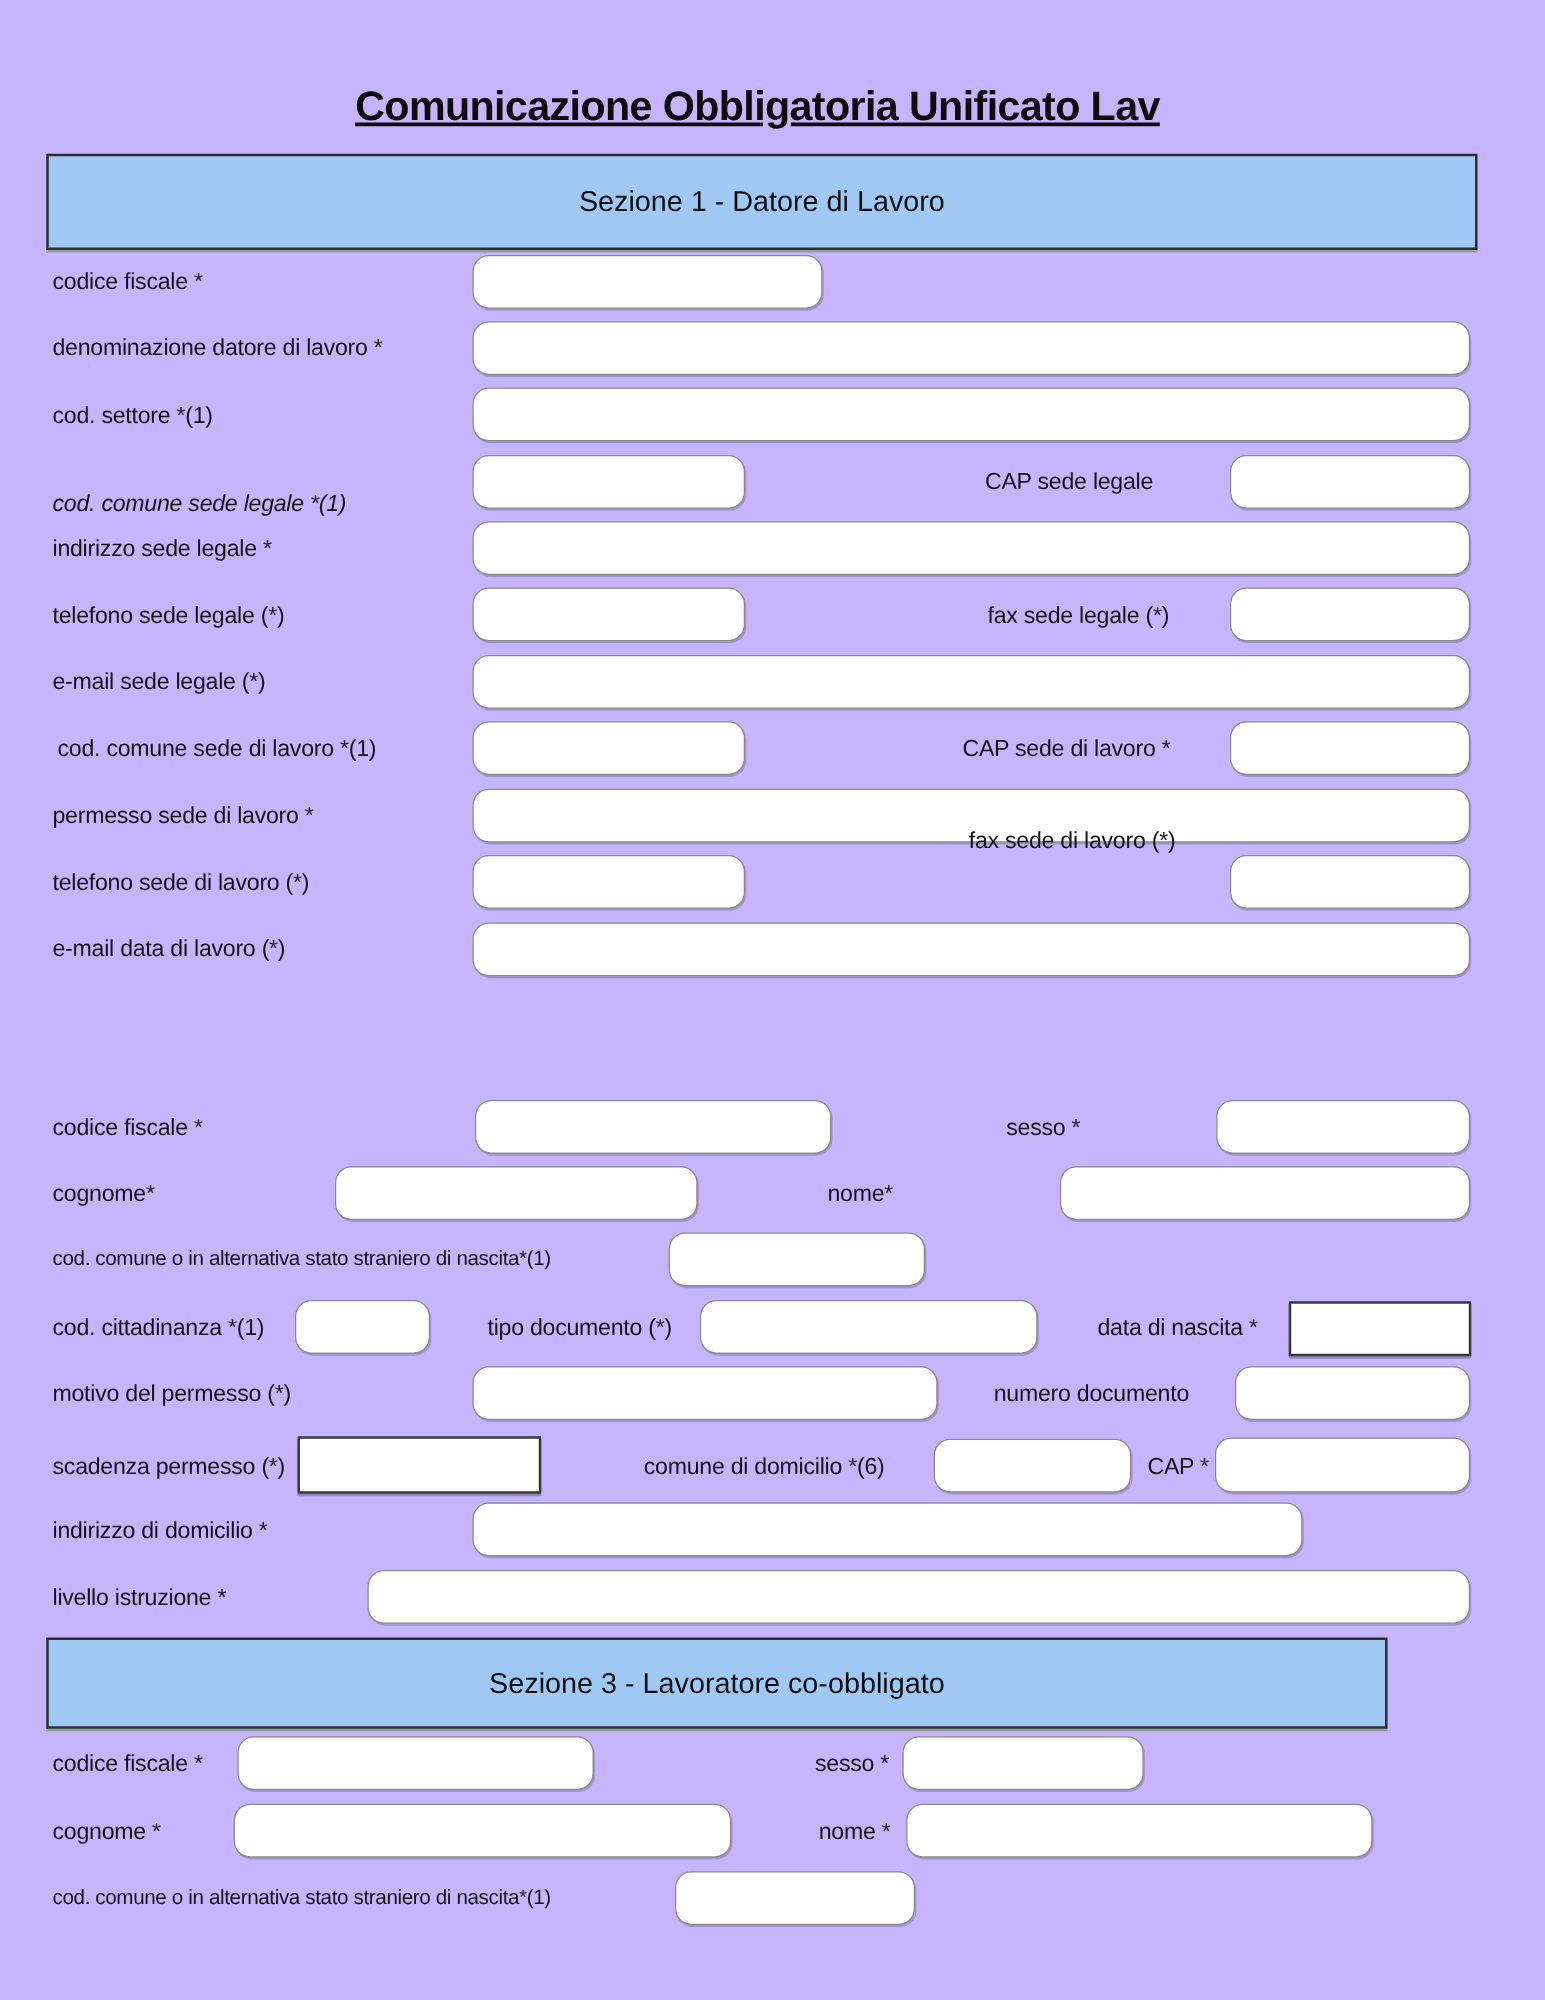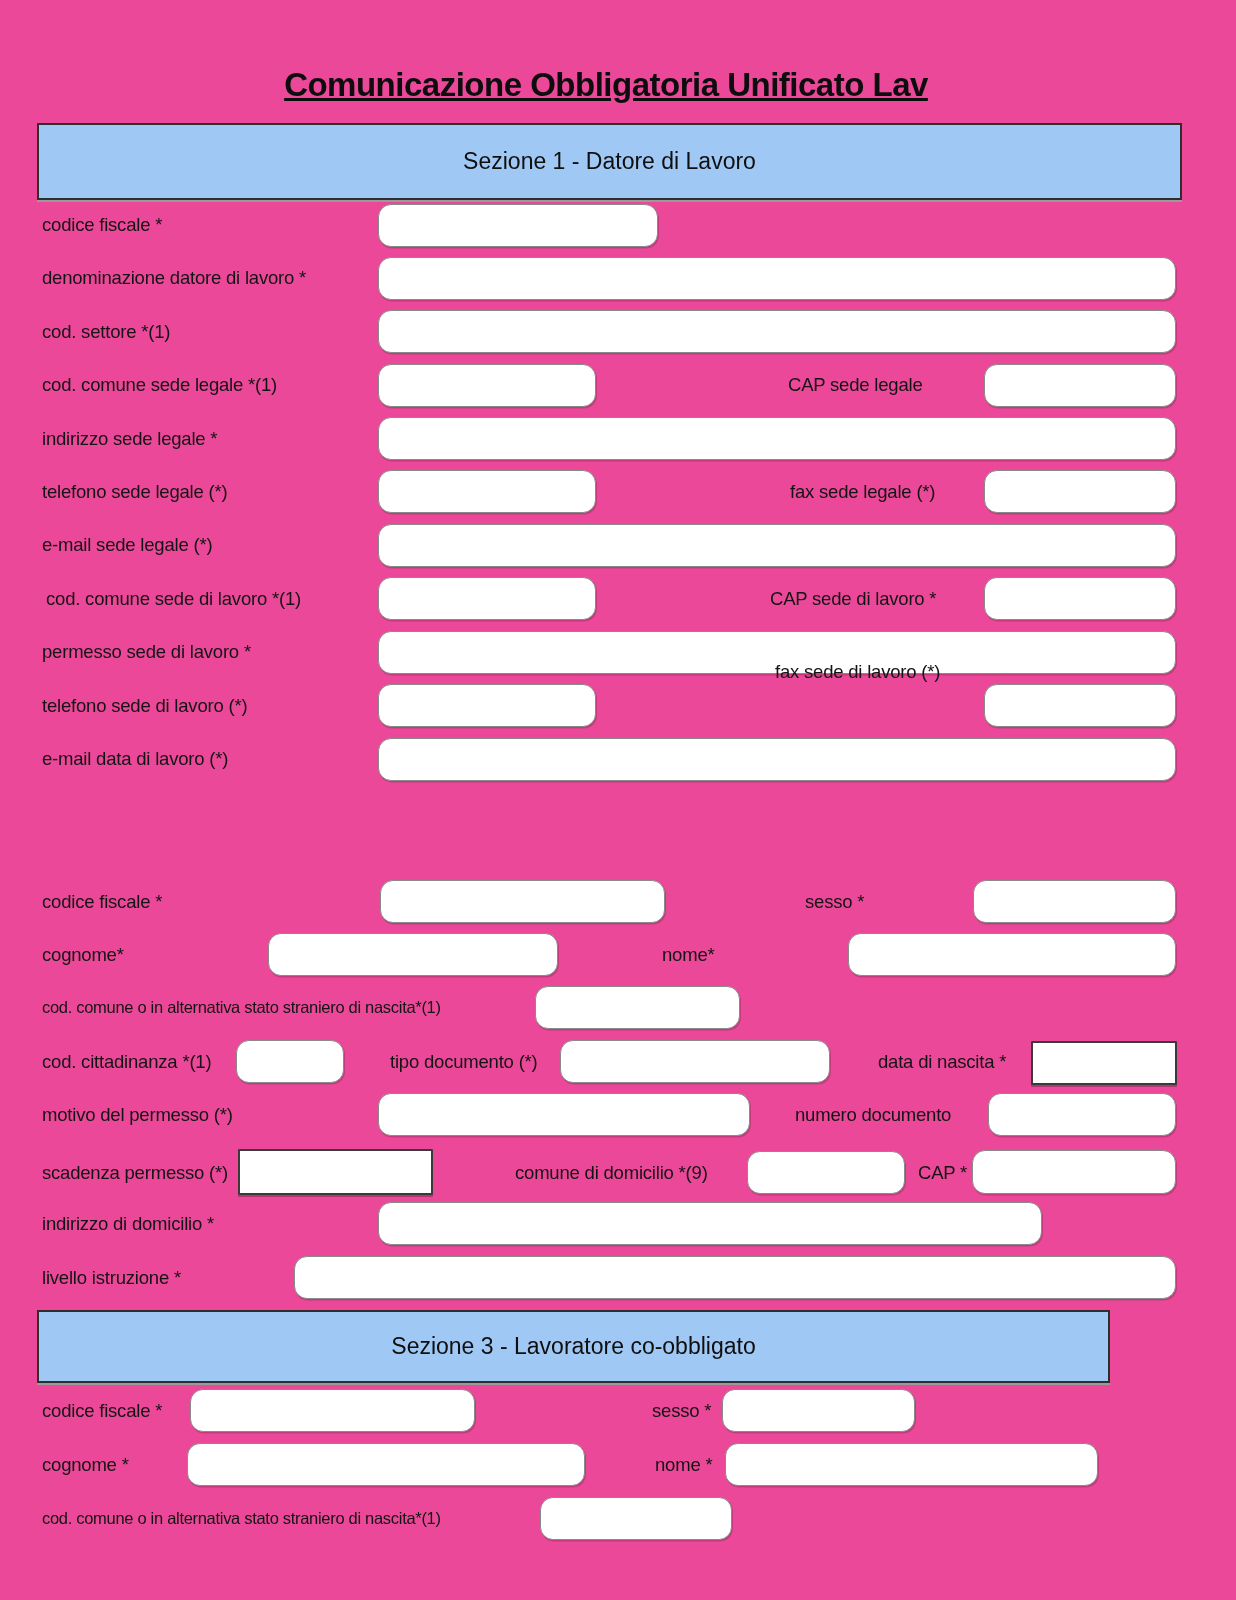--- a/index.html
+++ b/index.html
@@ -1,20 +1,20 @@
 <!DOCTYPE html>
 <html style="--hdr: #a0c8f5;"><head>
 <meta charset="utf-8">
 <style>
   html,body{margin:0;padding:0;background:#ffffff;}
   #page{
     position:relative;
     width:1236px;
     height:1600px;
-    background:#ec4899;
+    background:#c4b5fd;
     font-family:"Liberation Sans", sans-serif;
     overflow:hidden;
   }
   .page-title{
     position:absolute;
     left:0; top:66px; width:1212px;
     text-align:center;
     font-size:33px;
     font-weight:bold;
     color:#0d0d0d;
@@ -70,21 +70,21 @@
 
   <div class="lbl" style="left:42px; top:213px;">codice fiscale *</div>
   <input class="inp" type="text" style="left: 378px; top: 204px; width: 280px; height: 43px;" value="">
 
   <div class="lbl" style="left:42px; top:266px;">denominazione datore di lavoro *</div>
   <input class="inp" type="text" style="left: 378px; top: 257px; width: 798px; height: 43px;" value="">
 
   <div class="lbl" style="left:42px; top:320px;">cod. settore *(1)</div>
   <input class="inp" type="text" style="left: 378px; top: 310px; width: 798px; height: 43px;" value="">
 
-  <div class="lbl" style="left:42px; top:373px;">cod. comune sede legale *(1)</div>
+  <div class="lbl" style="left:42px; top:391px;font-style:italic;">cod. comune sede legale *(1)</div>
   <input class="inp" type="text" style="left: 378px; top: 364px; width: 218px; height: 43px;" value="">
   <div class="lbl" style="left:788px; top:373px;">CAP sede legale</div>
   <input class="inp" type="text" style="left: 984px; top: 364px; width: 192px; height: 43px;" value="">
 
   <div class="lbl" style="left:42px; top:427px;">indirizzo sede legale *</div>
   <input class="inp" type="text" style="left: 378px; top: 417px; width: 798px; height: 43px;" value="">
 
   <div class="lbl" style="left:42px; top:480px;">telefono sede legale (*)</div>
   <input class="inp" type="text" style="left: 378px; top: 470px; width: 218px; height: 43px;" value="">
   <div class="lbl" style="left:790px; top:480px;">fax sede legale (*)</div>
@@ -130,21 +130,21 @@
   <div class="lbl" style="left:878px; top:1050px;">data di nascita *</div>
   <input class="inp square" type="text" style="left: 1031px; top: 1041px; width: 146px; height: 44px;" value="">
 
   <div class="lbl" style="left:42px; top:1103px;">motivo del permesso (*)</div>
   <input class="inp" type="text" style="left: 378px; top: 1093px; width: 372px; height: 43px;" value="">
   <div class="lbl" style="left:795px; top:1103px;">numero documento</div>
   <input class="inp" type="text" style="left: 988px; top: 1093px; width: 188px; height: 43px;" value="">
 
   <div class="lbl" style="left:42px; top:1161px;">scadenza permesso (*)</div>
   <input class="inp square" type="text" style="left: 238px; top: 1149px; width: 195px; height: 46px;" value="">
-  <div class="lbl" style="left:515px; top:1161px;">comune di domicilio *(9)</div>
+  <div class="lbl" style="left:515px; top:1161px;">comune di domicilio *(6)</div>
   <input class="inp" type="text" style="left: 747px; top: 1151px; width: 158px; height: 43px;" value="">
   <div class="lbl" style="left:918px; top:1161px;">CAP *</div>
   <input class="inp" type="text" style="left: 972px; top: 1150px; width: 204px; height: 44px;" value="">
 
   <div class="lbl" style="left:42px; top:1212px;">indirizzo di domicilio *</div>
   <input class="inp" type="text" style="left: 378px; top: 1202px; width: 664px; height: 43px;" value="">
 
   <div class="lbl" style="left:42px; top:1266px;">livello istruzione *</div>
   <input class="inp" type="text" style="left: 294px; top: 1256px; width: 882px; height: 43px;" value="">
 

